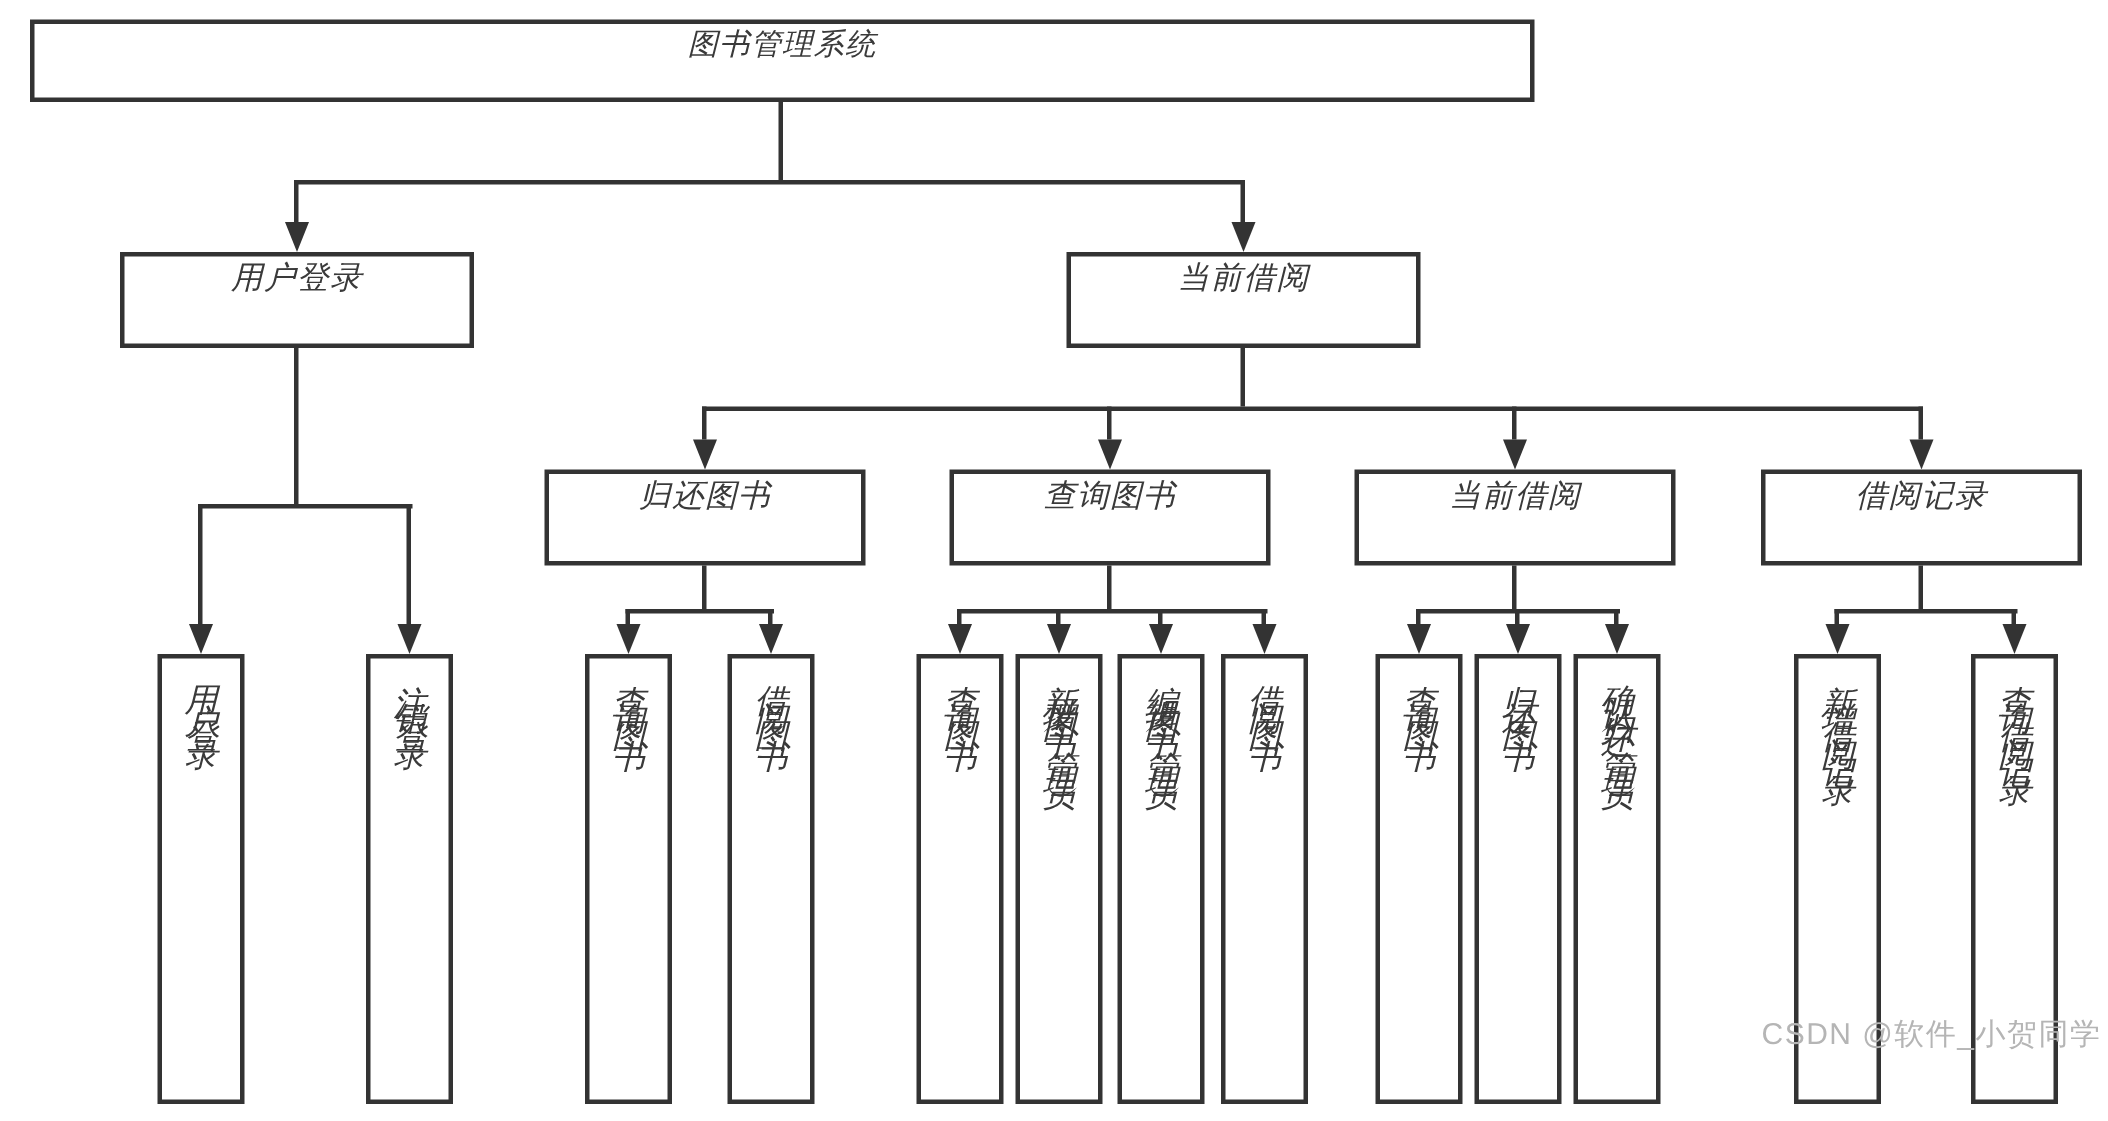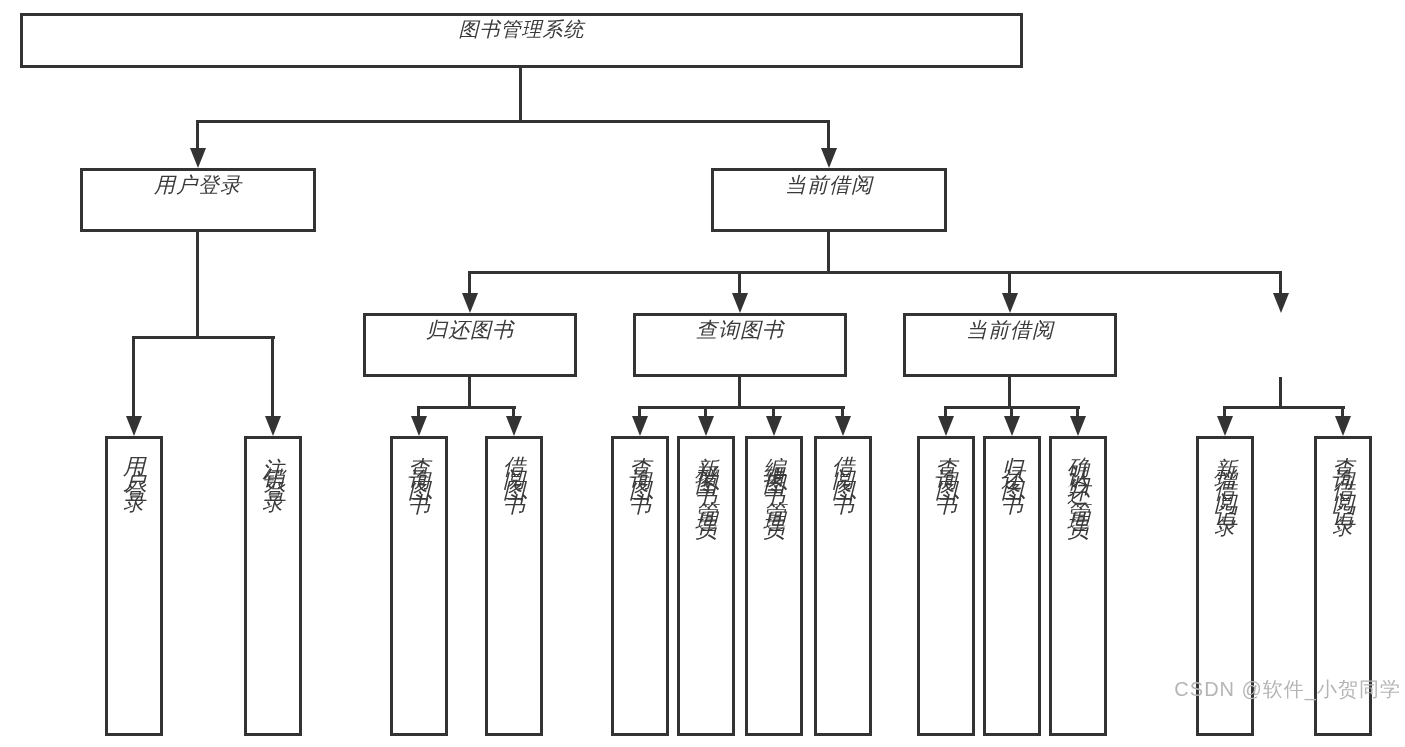--- a/index.html
+++ b/index.html
@@ -123,20 +123,23 @@
 
   <div class="node n-l3-0">
     <span>归还图书</span>
   </div>
   <div class="node n-l3-1">
     <span>查询图书</span>
   </div>
   <div class="node n-l3-2">
     <span>当前借阅</span>
   </div>
+  <div class="node n-l3-3">
+    <span>借阅记录</span>
+  </div>
 
   <div class="line" style="left:468px;top:377px;width:3px;height:29px;"></div>
   <div class="line" style="left:417px;top:406px;width:99px;height:3px;"></div>
   <div class="line" style="left:417px;top:406px;width:3px;height:10px;"></div>
   <div class="arrow" style="left:411px;top:416px;"></div>
   <div class="line" style="left:512px;top:406px;width:3px;height:10px;"></div>
   <div class="arrow" style="left:506px;top:416px;"></div>
 
   <div class="line" style="left:738px;top:377px;width:3px;height:29px;"></div>
   <div class="line" style="left:638px;top:406px;width:207px;height:3px;"></div>

